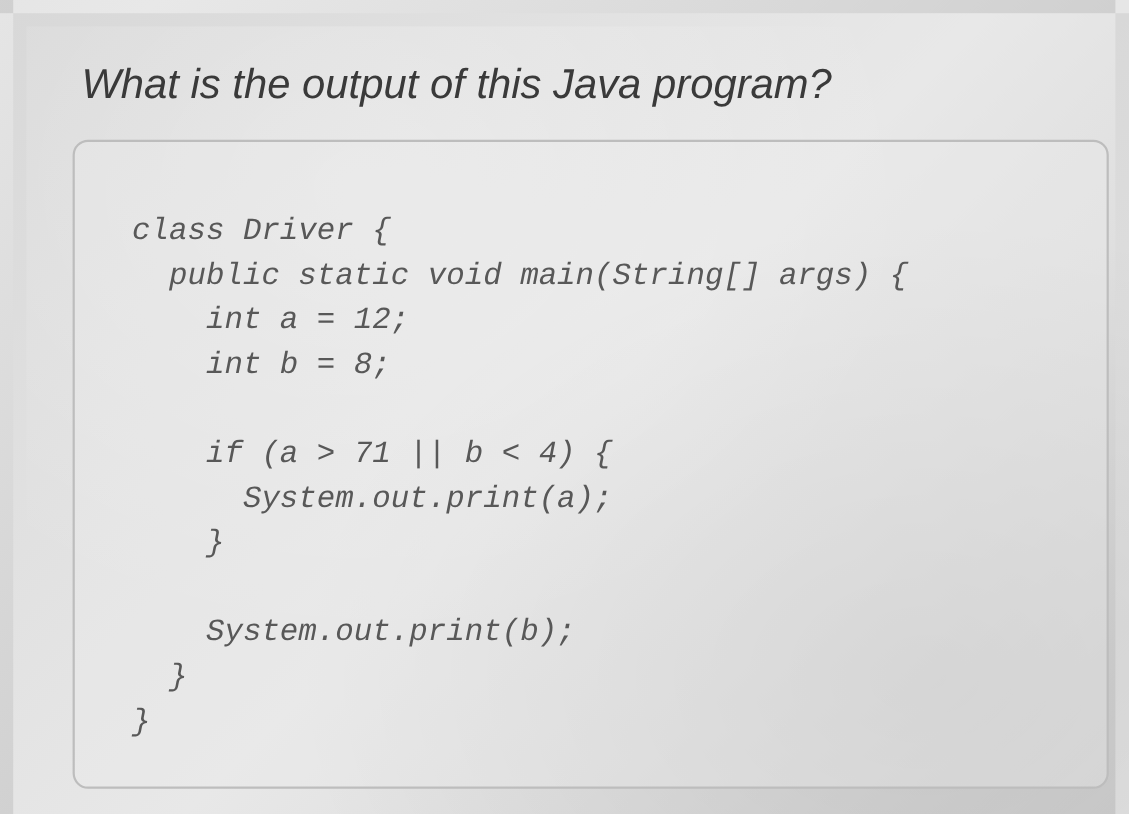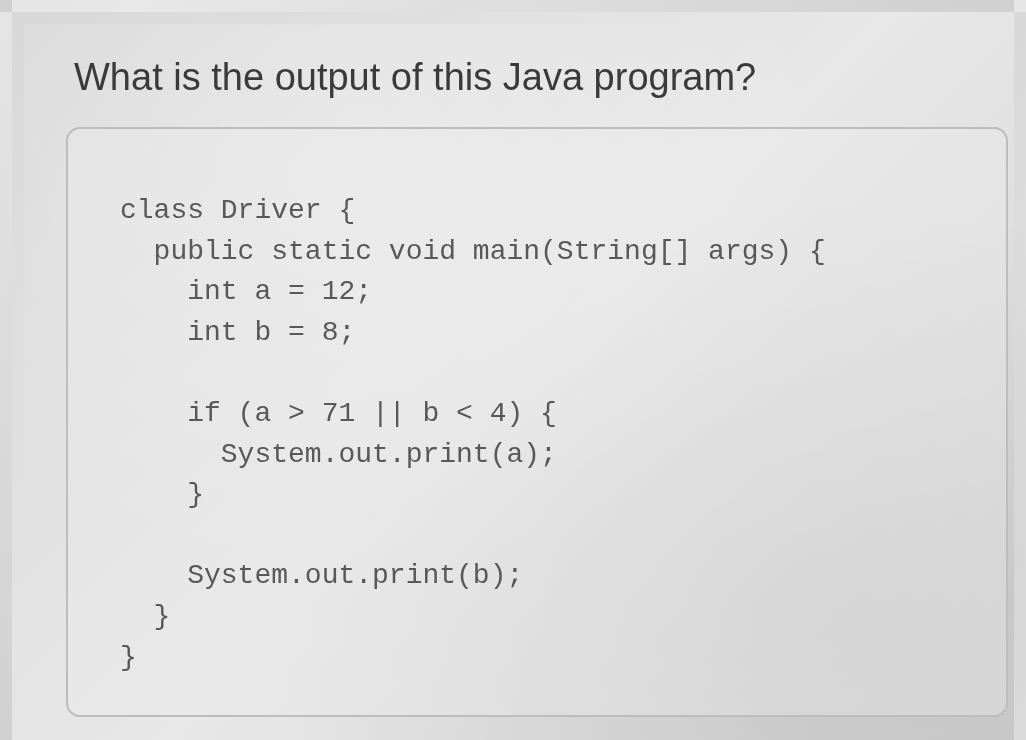--- a/index.html
+++ b/index.html
@@ -1,18 +1,19 @@
 <!DOCTYPE html>
 <html><head>
   <meta charset="utf-8">
   <style>
     * {
       margin: 12px;
       padding: 0;
       box-sizing: border-box;
+      font-style: italic;
     }
     body {
       width: 1026px;
       height: 740px;
       background: linear-gradient(135deg, #d8d8d8 0%, #e8e8e8 50%, #d0d0d0 100%);
       font-family: Arial, Helvetica, sans-serif;
       padding: 20px 30px;
       overflow: hidden;
       position: relative;
     }

